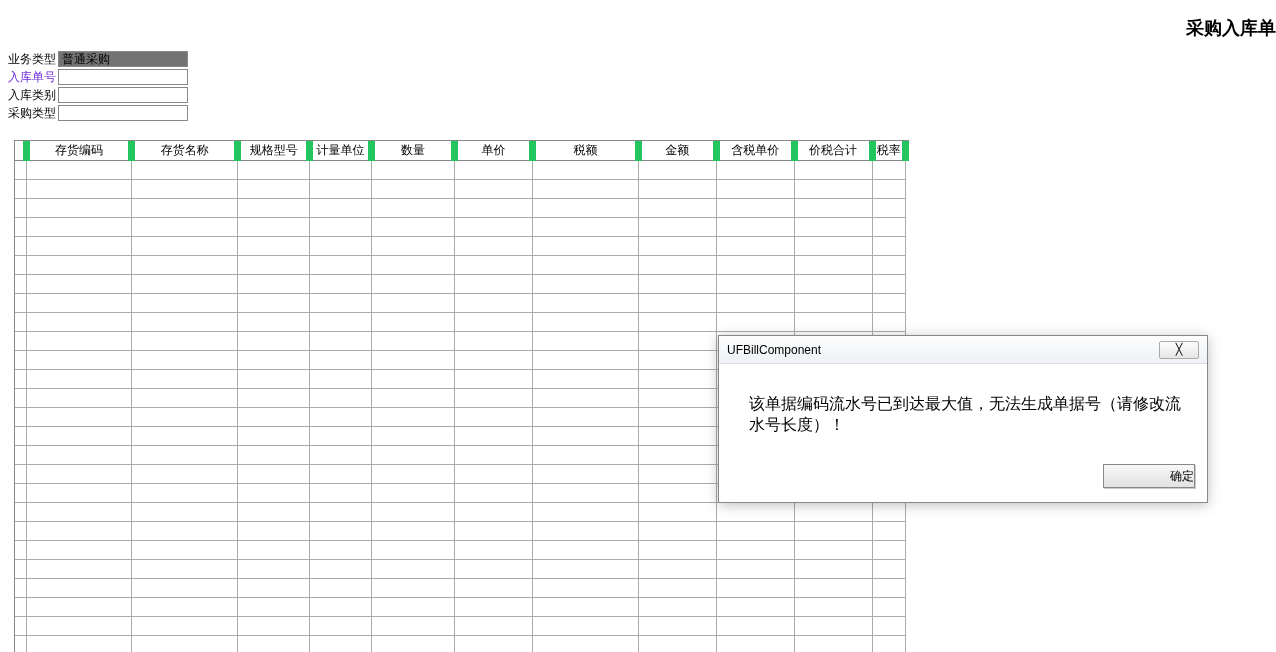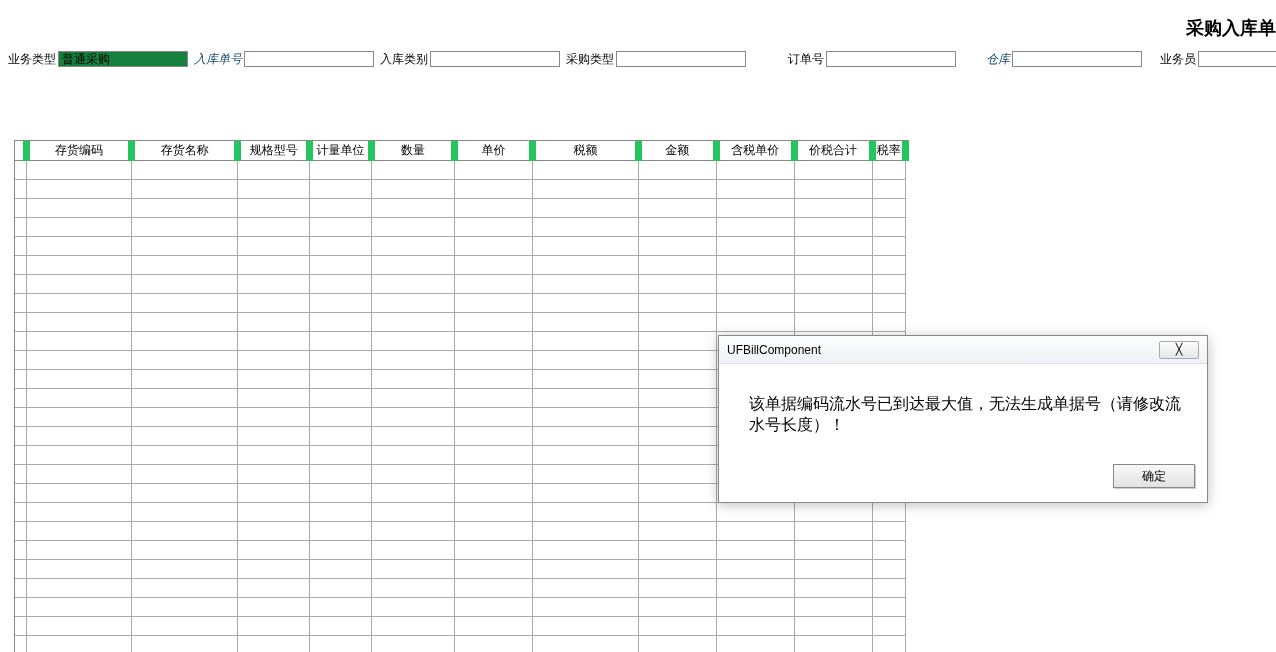--- a/index.html
+++ b/index.html
@@ -22,46 +22,46 @@
     width: 100%;
   }
   .form-area {
     display: flex;
     gap: 30px;
     padding-left: 8px;
     padding-bottom: 20px;
   }
   .form-col {
     display: flex;
-    flex-direction: row;
-    gap: 6px;
+    flex-direction: column;
+    gap: 0;
   }
   .form-row {
     display: flex;
     align-items: center;
     height: 18px;
   }
   .form-label {
     width: 50px;
     text-align: right;
     padding-right: 2px;
     font-size: 12px;
     white-space: nowrap;
   }
-  .form-label.blue { color: #0c4a6e; font-style: italic; }
+  .form-label.blue { color: #6d28d9; }
   .form-input {
     border: 1px solid #888;
     background: #fff;
     height: 16px;
     width: 130px;
     font-size: 12px;
     padding: 0 3px;
     font-family: inherit;
   }
-  .form-input.gray { background: #15803d; }
+  .form-input.gray { background: #737373; }
 
   .table-wrap {
     position: absolute;
     left: 14px;
     top: 140px;
     width: 895px;
     border-top: 1px solid #888;
     border-left: 1px solid #888;
   }
   table {
@@ -127,28 +127,29 @@
   .dialog-body {
     padding: 30px 20px 20px 30px;
     font-size: 16px;
   }
   .dialog-footer {
     display: flex;
     justify-content: flex-end;
     padding: 8px 12px 14px 12px;
   }
   .dialog-ok {
-    width: 82px;
+    width: 92px;
     height: 24px;
     border: 1px solid #888;
     background: linear-gradient(#f8f8f8,#e2e2e2);
     font-size: 12px;
     cursor: pointer;
     box-shadow: 1px 1px 0 #ccc;
     font-family: "Microsoft YaHei", "SimSun", sans-serif;
+    text-align: right;
   }
 </style>
 </head>
 <body>
 
 <div class="title">采购入库单</div>
 
 <div class="form-area">
   <div class="form-col" id="col1">
       <div class="form-row">
@@ -161,38 +162,20 @@
       </div>
       <div class="form-row">
         <div class="form-label">入库类别</div>
         <input class="form-input" style="">
       </div>
       <div class="form-row">
         <div class="form-label">采购类型</div>
         <input class="form-input" style="">
       </div>
     </div>
-  <div class="form-col" id="col3">
-      <div class="form-row">
-        <div class="form-label">订单号</div>
-        <input class="form-input" style="">
-      </div>
-      <div class="form-row">
-        <div class="form-label blue">仓库</div>
-        <input class="form-input" style="">
-      </div>
-      <div class="form-row">
-        <div class="form-label">业务员</div>
-        <input class="form-input" style="">
-      </div>
-      <div class="form-row">
-        <div class="form-label">备注</div>
-        <input class="form-input" style="">
-      </div>
-    </div>
 </div>
 
 <div class="table-wrap">
   <table id="grid">
       <colgroup>
         <col style="width: 10px;">
         <col style="width: 95px;">
         <col style="width: 95px;">
         <col style="width: 65px;">
         <col style="width: 55px;">

